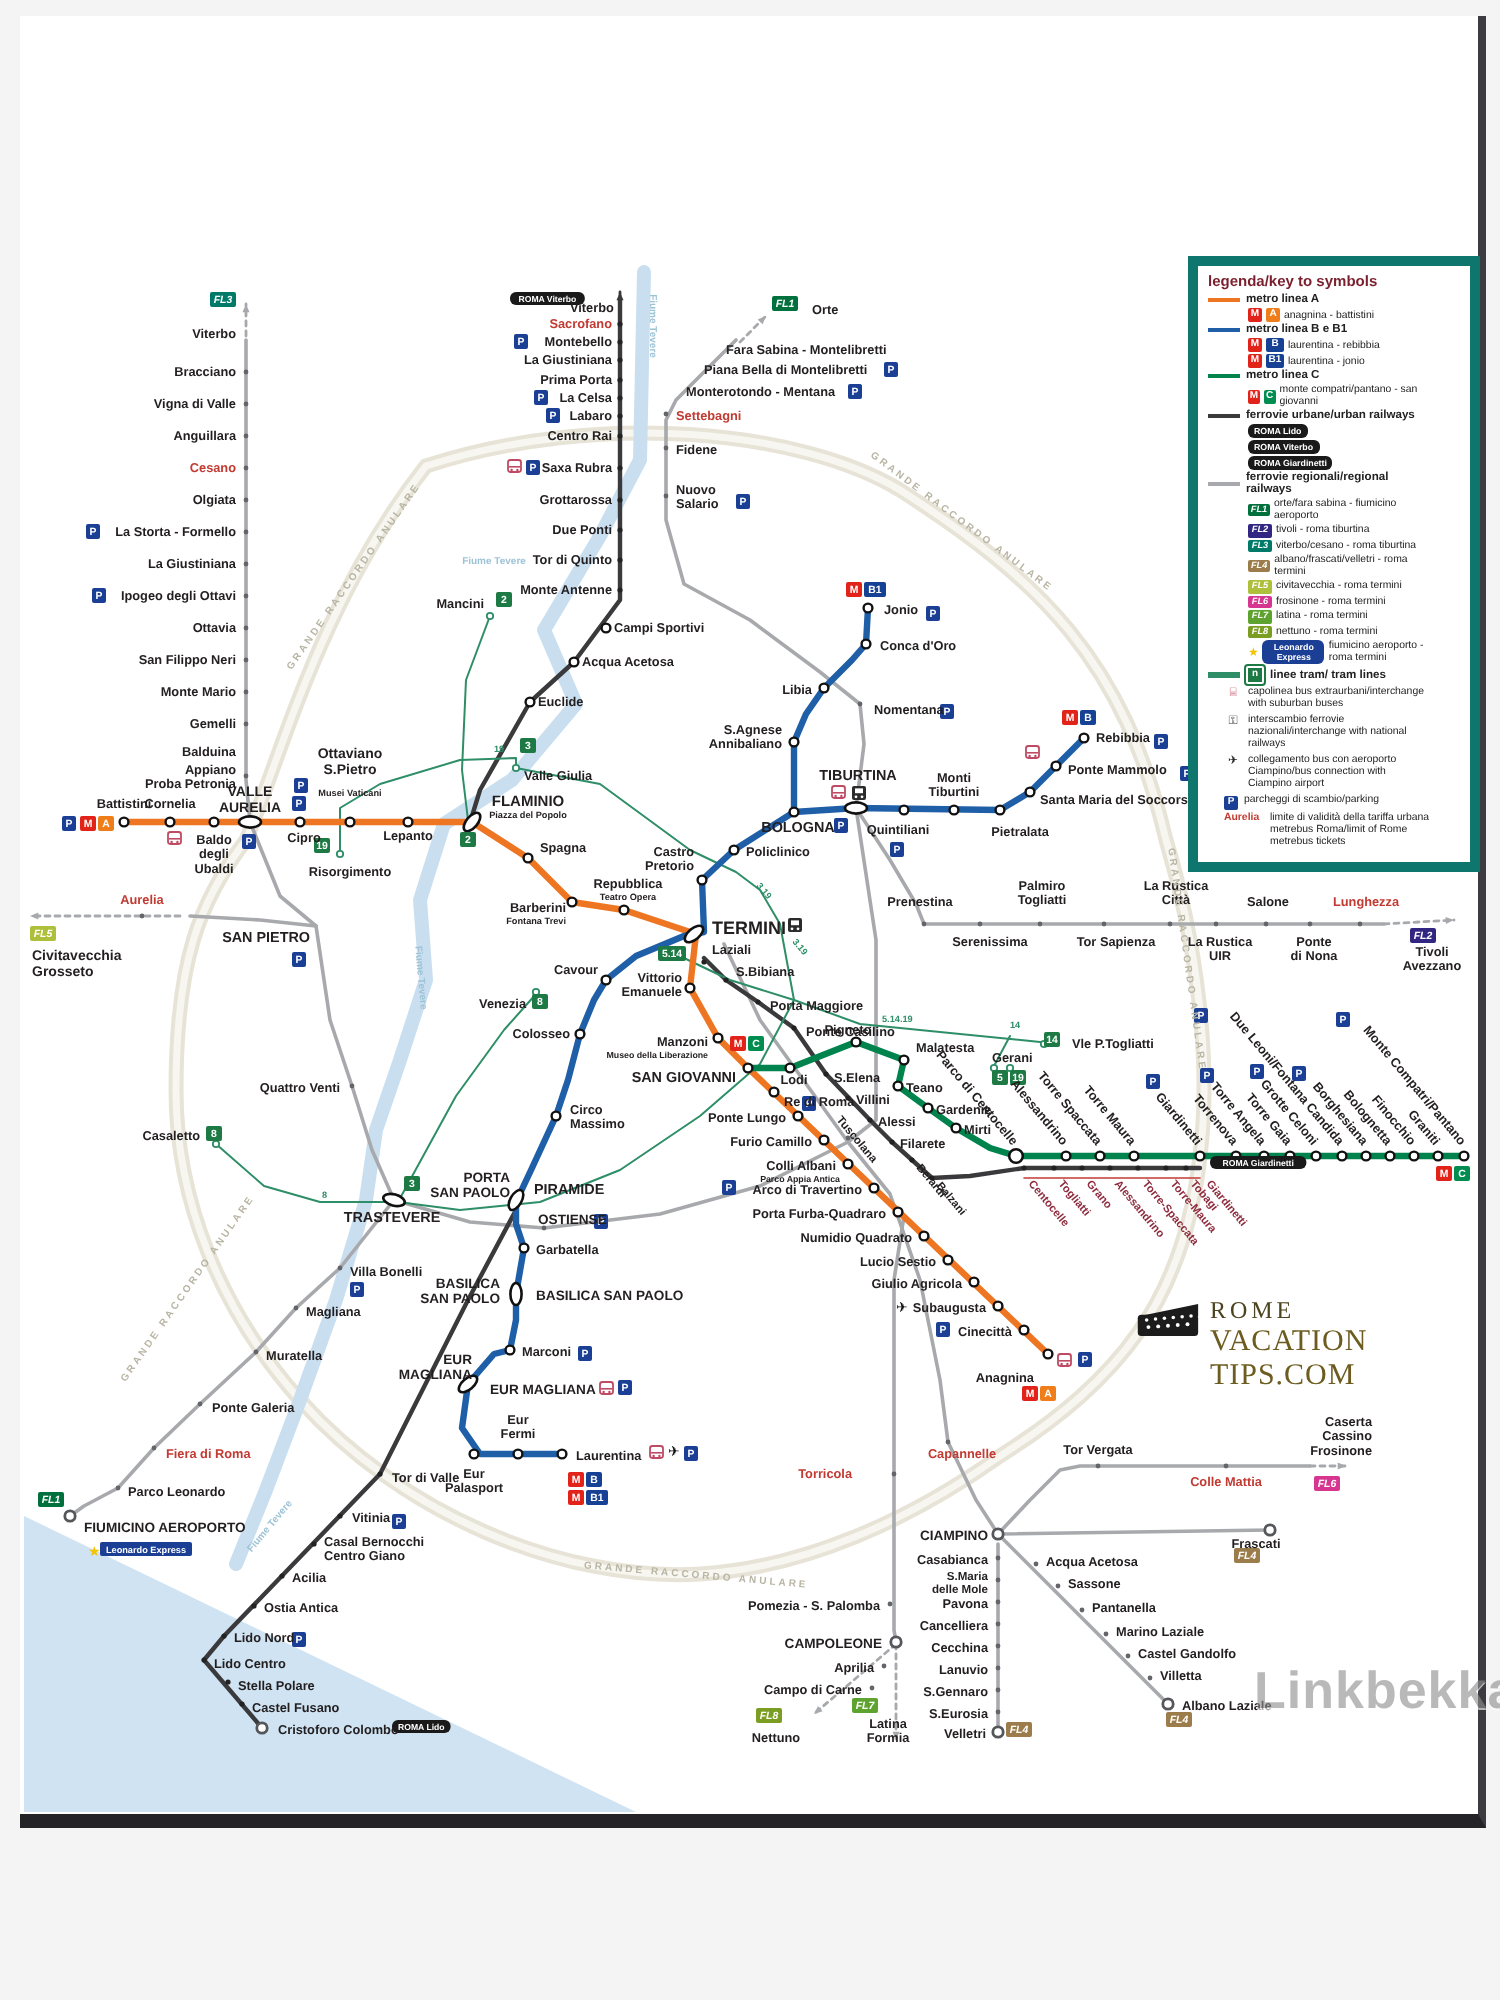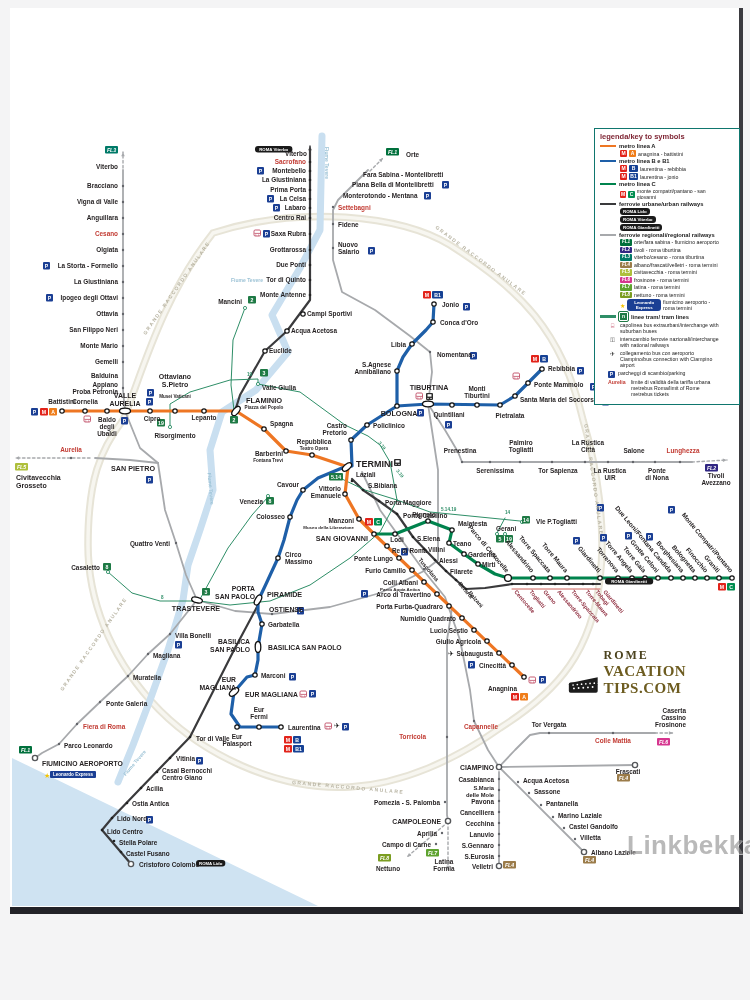--- a/index.html
+++ b/index.html
@@ -1,39 +1,39 @@
 <!DOCTYPE html>
 <html><head>
 <meta charset="utf-8">
 <style>
   html,body{margin:0;padding:0;background:#f3f3f4;font-family:"Liberation Sans",sans-serif;}
   #stage{position:relative;width:750px;height:1000px;overflow:hidden;background:#f4f4f5;}
   #poster{position:absolute;left:10px;top:8px;width:729px;height:899px;background:#ffffff;
     border-right:4px solid #3b3b40;border-bottom:7px solid #232328;}
   #mapsvg{position:absolute;left:0;top:0;}
   #legend{position:absolute;left:594px;top:128px;width:146px;background:#fff;
-    border:1px solid #0f766e;padding:3px 20px 4px 5px;box-sizing:border-box;}
+    border:5px solid #0f766e;padding:3px 20px 4px 5px;box-sizing:border-box;}
   #legend h1{font-size:7.5px;margin:0 0 2px 0;color:#7b1f2e;}
   .lg-sec{margin-bottom:1px;}
   .lg-head{display:flex;align-items:center;gap:3px;font-size:5.8px;font-weight:700;color:#222;}
   .lg-chip{width:16px;height:2.5px;flex:0 0 16px;}
   .lg-sub{display:flex;align-items:center;gap:2px;margin:1px 0 1px 20px;font-size:5.2px;color:#222;}
   .lg-icon-row{display:flex;align-items:flex-start;gap:3px;margin:2px 0 2px 8px;font-size:5.2px;color:#222;line-height:1.15;}
   .bdg{display:inline-block;color:#fff;font-weight:700;text-align:center;border-radius:1px;}
   .bdg-m{background:#e2231a;font-size:5px;width:7px;height:7px;line-height:7px;}
   .bdg-a{background:#ef7d1a;font-size:5px;width:7px;height:7px;line-height:7px;}
   .bdg-b{background:#164194;font-size:5px;min-width:7px;height:7px;line-height:7px;padding:0 1px;}
   .bdg-c{background:#008d4f;font-size:5px;width:7px;height:7px;line-height:7px;}
   .bdg-fl{font-size:4.6px;font-style:italic;width:12px;height:6.5px;line-height:6.5px;}
   .bdg-urb{background:#1a1a1a;font-size:4.4px;padding:1px 3px;border-radius:3px;}
   .bdg-p{background:#1b3f94;font-size:5px;width:7px;height:7px;line-height:7px;}
   .bdg-tram{background:#1e7a45;font-size:5px;width:7px;height:7px;line-height:7px;border:0.5px solid #fff;outline:0.5px solid #1e7a45;}
   .lg-aurelia{color:#c23b33;font-weight:700;font-size:5.2px;flex:0 0 20px;}
   .lg-ic{flex:0 0 9px;text-align:center;font-size:6px;}
-  #logo{position:absolute;left:568px;top:648px;width:175px;display:flex;gap:5px;align-items:flex-end;font-weight:bold;}
+  #logo{position:absolute;left:568px;top:648px;width:175px;display:flex;gap:5px;align-items:flex-start;}
   #logo .txt{font-family:"Liberation Serif",serif;color:#6d5c20;}
   #logo .l1{font-size:12px;letter-spacing:2px;color:#4c431f;}
   #logo .l2{font-size:15px;letter-spacing:0.5px;}
   #watermark{position:absolute;left:627px;top:830px;font-size:26px;font-weight:700;
     color:#8f8f8f;opacity:0.62;letter-spacing:0.5px;text-shadow:0 1px 0 #fff;}
 </style>
 </head>
 <body>
 
 <div id="stage">

